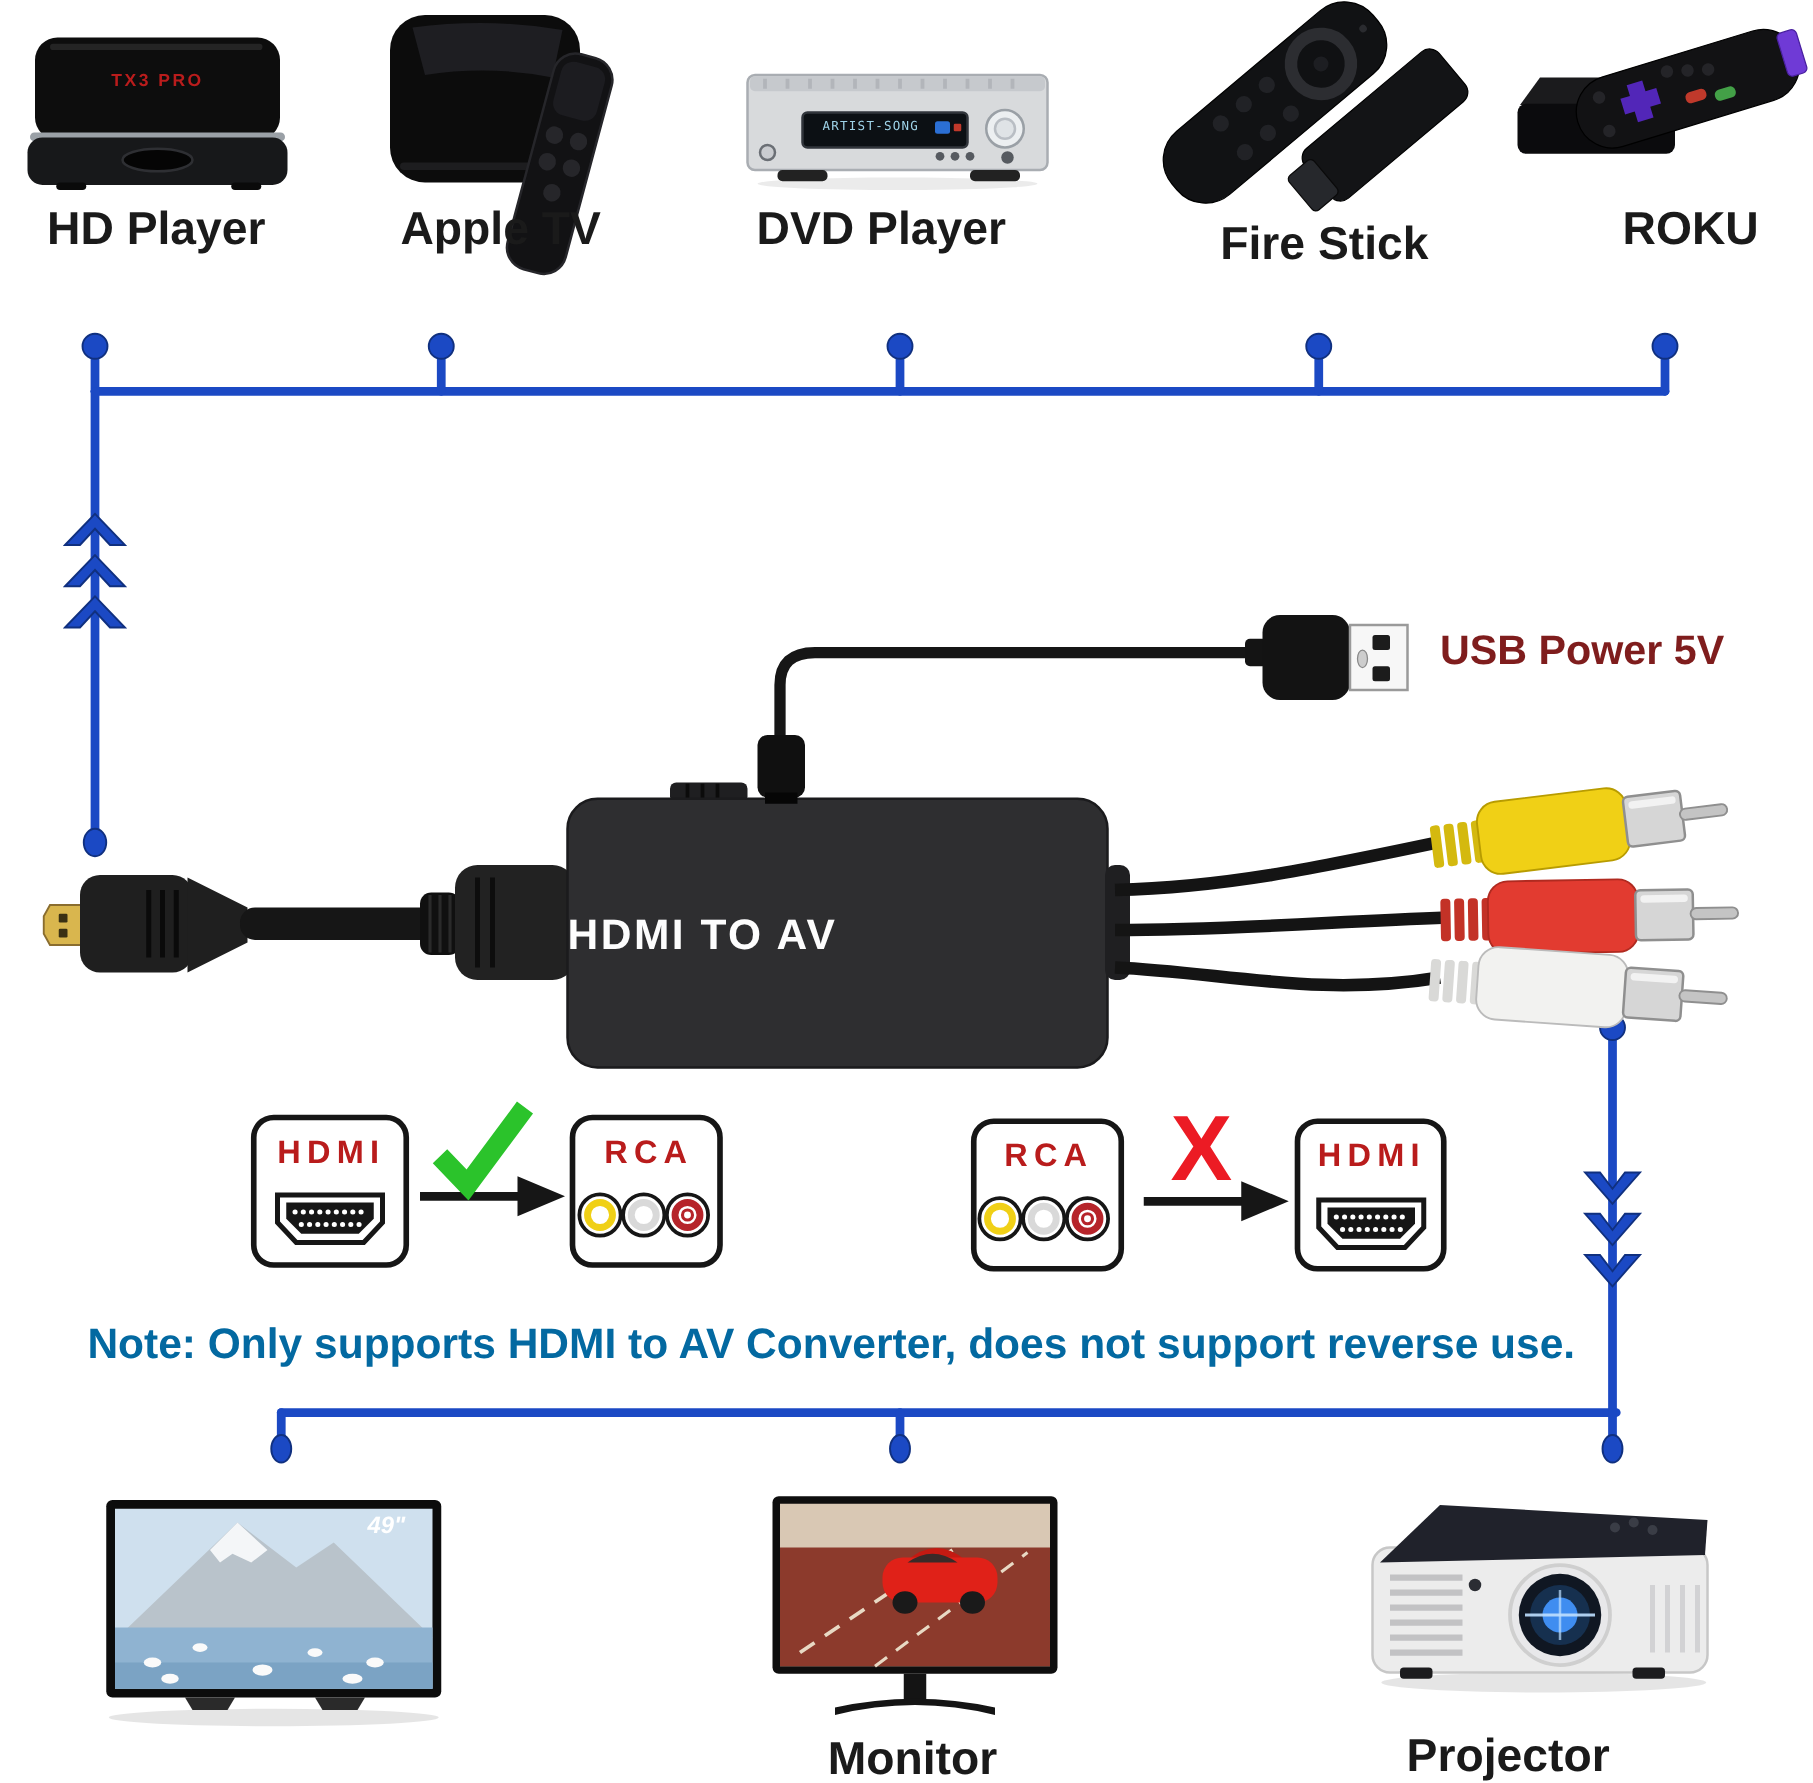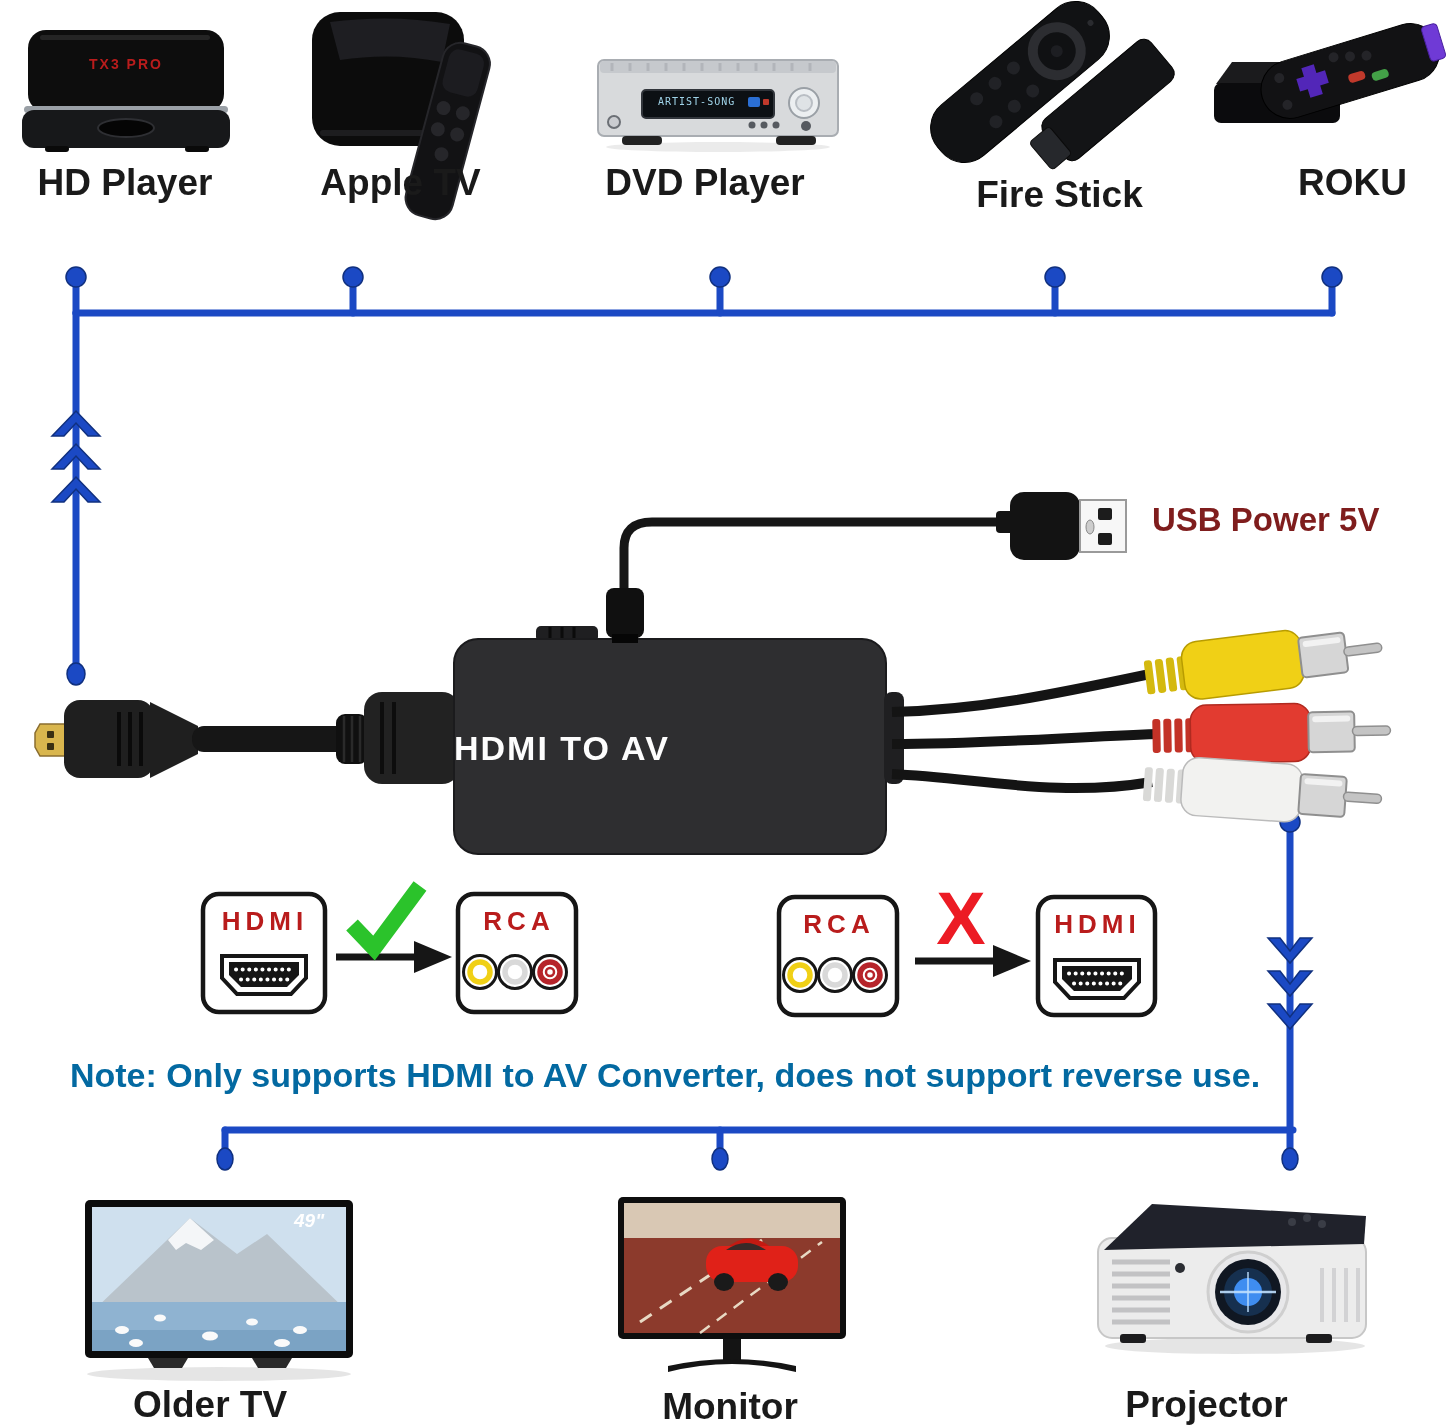--- a/index.html
+++ b/index.html
@@ -397,17 +397,16 @@
 
 <div class="port-label" id="lbl-hdmi1">HDMI</div>
 <div class="port-label" id="lbl-rca1">RCA</div>
 <div class="port-label" id="lbl-rca2">RCA</div>
 <div class="port-label" id="lbl-hdmi2">HDMI</div>
 <div class="abs" id="x-mark">X</div>
 
 <div class="abs" id="note-line">Note: Only supports HDMI to AV Converter, does not support reverse use.</div>
 
 <div class="abs" id="tv-badge">49"</div>
-<div class="dev-label" id="lbl-oldtv">Older TV</div>
 <div class="dev-label" id="lbl-monitor">Monitor</div>
 <div class="dev-label" id="lbl-projector">Projector</div>
 
 </div>
 
 </body></html>

